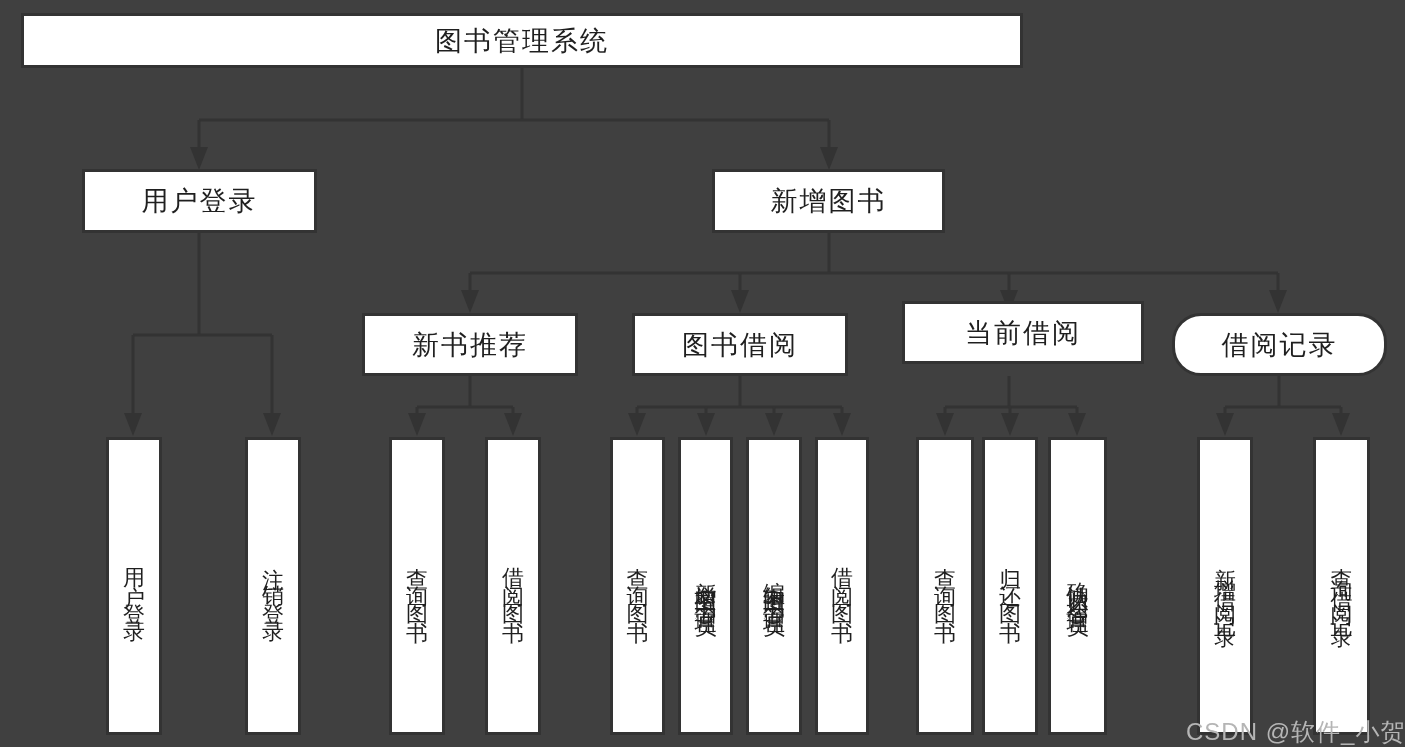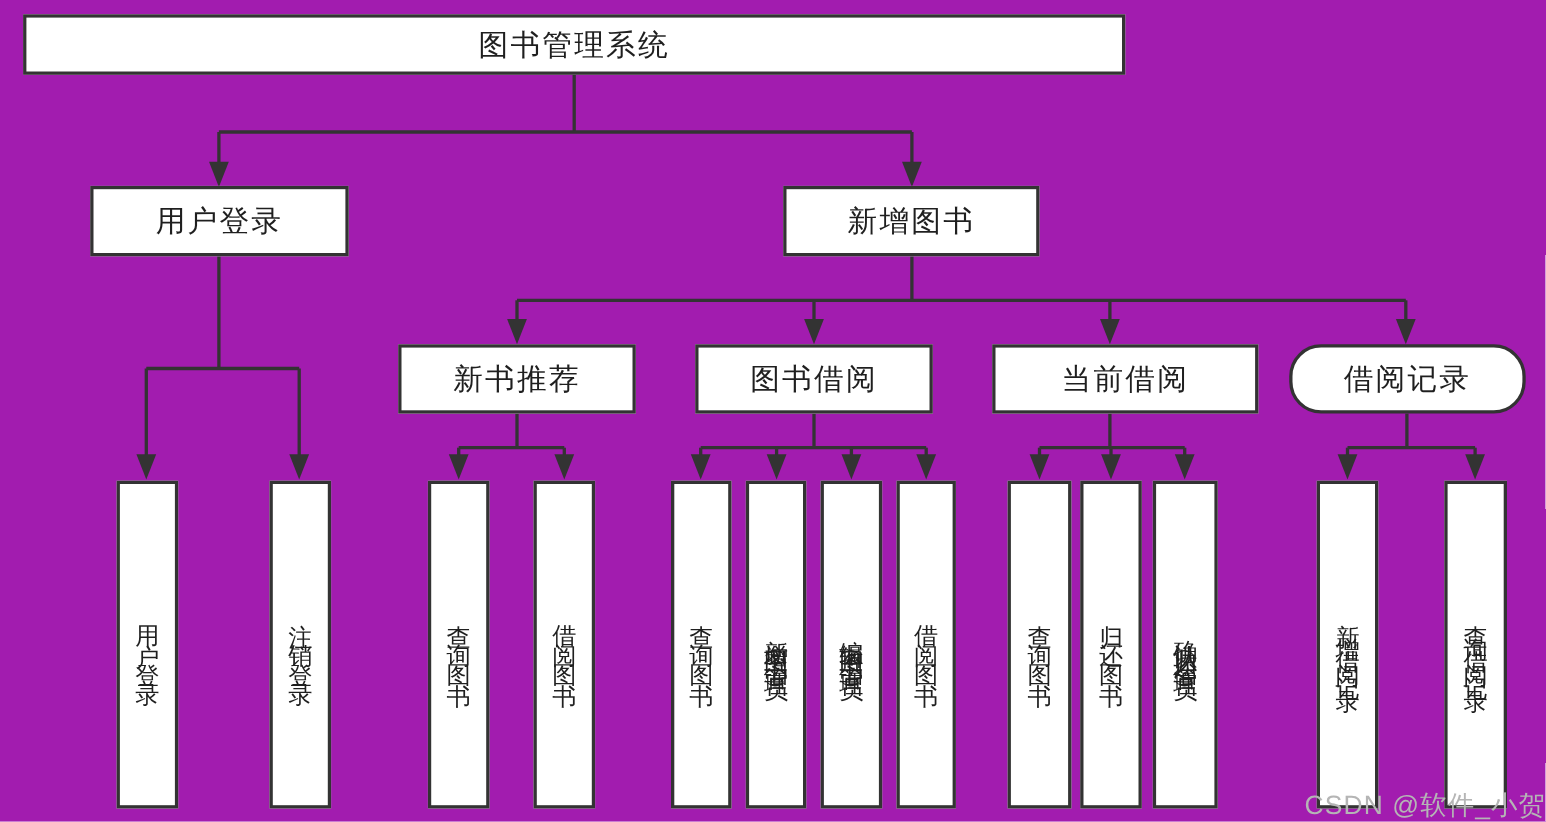--- a/index.html
+++ b/index.html
@@ -1,20 +1,20 @@
 <!DOCTYPE html>
 <html><head>
 <meta charset="utf-8">
 <style>
   html, body { margin: 0; padding: 0; background: #ffffff; }
   #canvas {
     position: relative;
     width: 1405px;
     height: 747px;
-    background: #a21caf;
+    background: #404040;
     font-family: "Liberation Sans", sans-serif;
     overflow: hidden;
   }
   #wires { position: absolute; left: 0; top: 0; z-index: 1; }
   .box {
     position: absolute;
     box-sizing: border-box;
     background: #ffffff;
     border: 3px solid #333333;
     color: #1f1f1f;
@@ -117,21 +117,21 @@
     <polygon class="arrowhead" points="1332,413 1350,413 1341,436"></polygon>
   </svg>
 
   <div class="box hbox" style="left:21px; top:13px; width:1002px; height:55px;">图书管理系统</div>
 
   <div class="box hbox" style="left:82px; top:169px; width:235px; height:64px;">用户登录</div>
   <div class="box hbox" style="left:712px; top:169px; width:233px; height:64px;">新增图书</div>
 
   <div class="box hbox" style="left:362px; top:313px; width:216px; height:63px;">新书推荐</div>
   <div class="box hbox" style="left:632px; top:313px; width:216px; height:63px;">图书借阅</div>
-  <div class="box hbox" style="left:902px; top:313px; width:242px; height:63px;font-family:Liberation Mono, monospace;">当前借阅</div>
+  <div class="box hbox" style="left:902px; top:301px; width:242px; height:63px;font-family:Liberation Mono, monospace;">当前借阅</div>
   <div class="box hbox" style="left:1172px; top:313px; width:215px; height:63px;border-radius:29px;">借阅记录</div>
 
   <div class="box vbox ls-4" style="left:106px;  top:437px; width:56px; height:298px;">用户登录</div>
   <div class="box vbox ls-4" style="left:245px;  top:437px; width:56px; height:298px;">注销登录</div>
 
   <div class="box vbox ls-4" style="left:389px;  top:437px; width:56px; height:298px;">查询图书</div>
   <div class="box vbox ls-4" style="left:485px;  top:437px; width:56px; height:298px;">借阅图书</div>
 
   <div class="box vbox ls-4" style="left:610px;  top:437px; width:55px; height:298px;">查询图书</div>
   <div class="box vbox ls-9" style="left:678px;  top:437px; width:55px; height:298px;">新增图书（管理员）</div>

